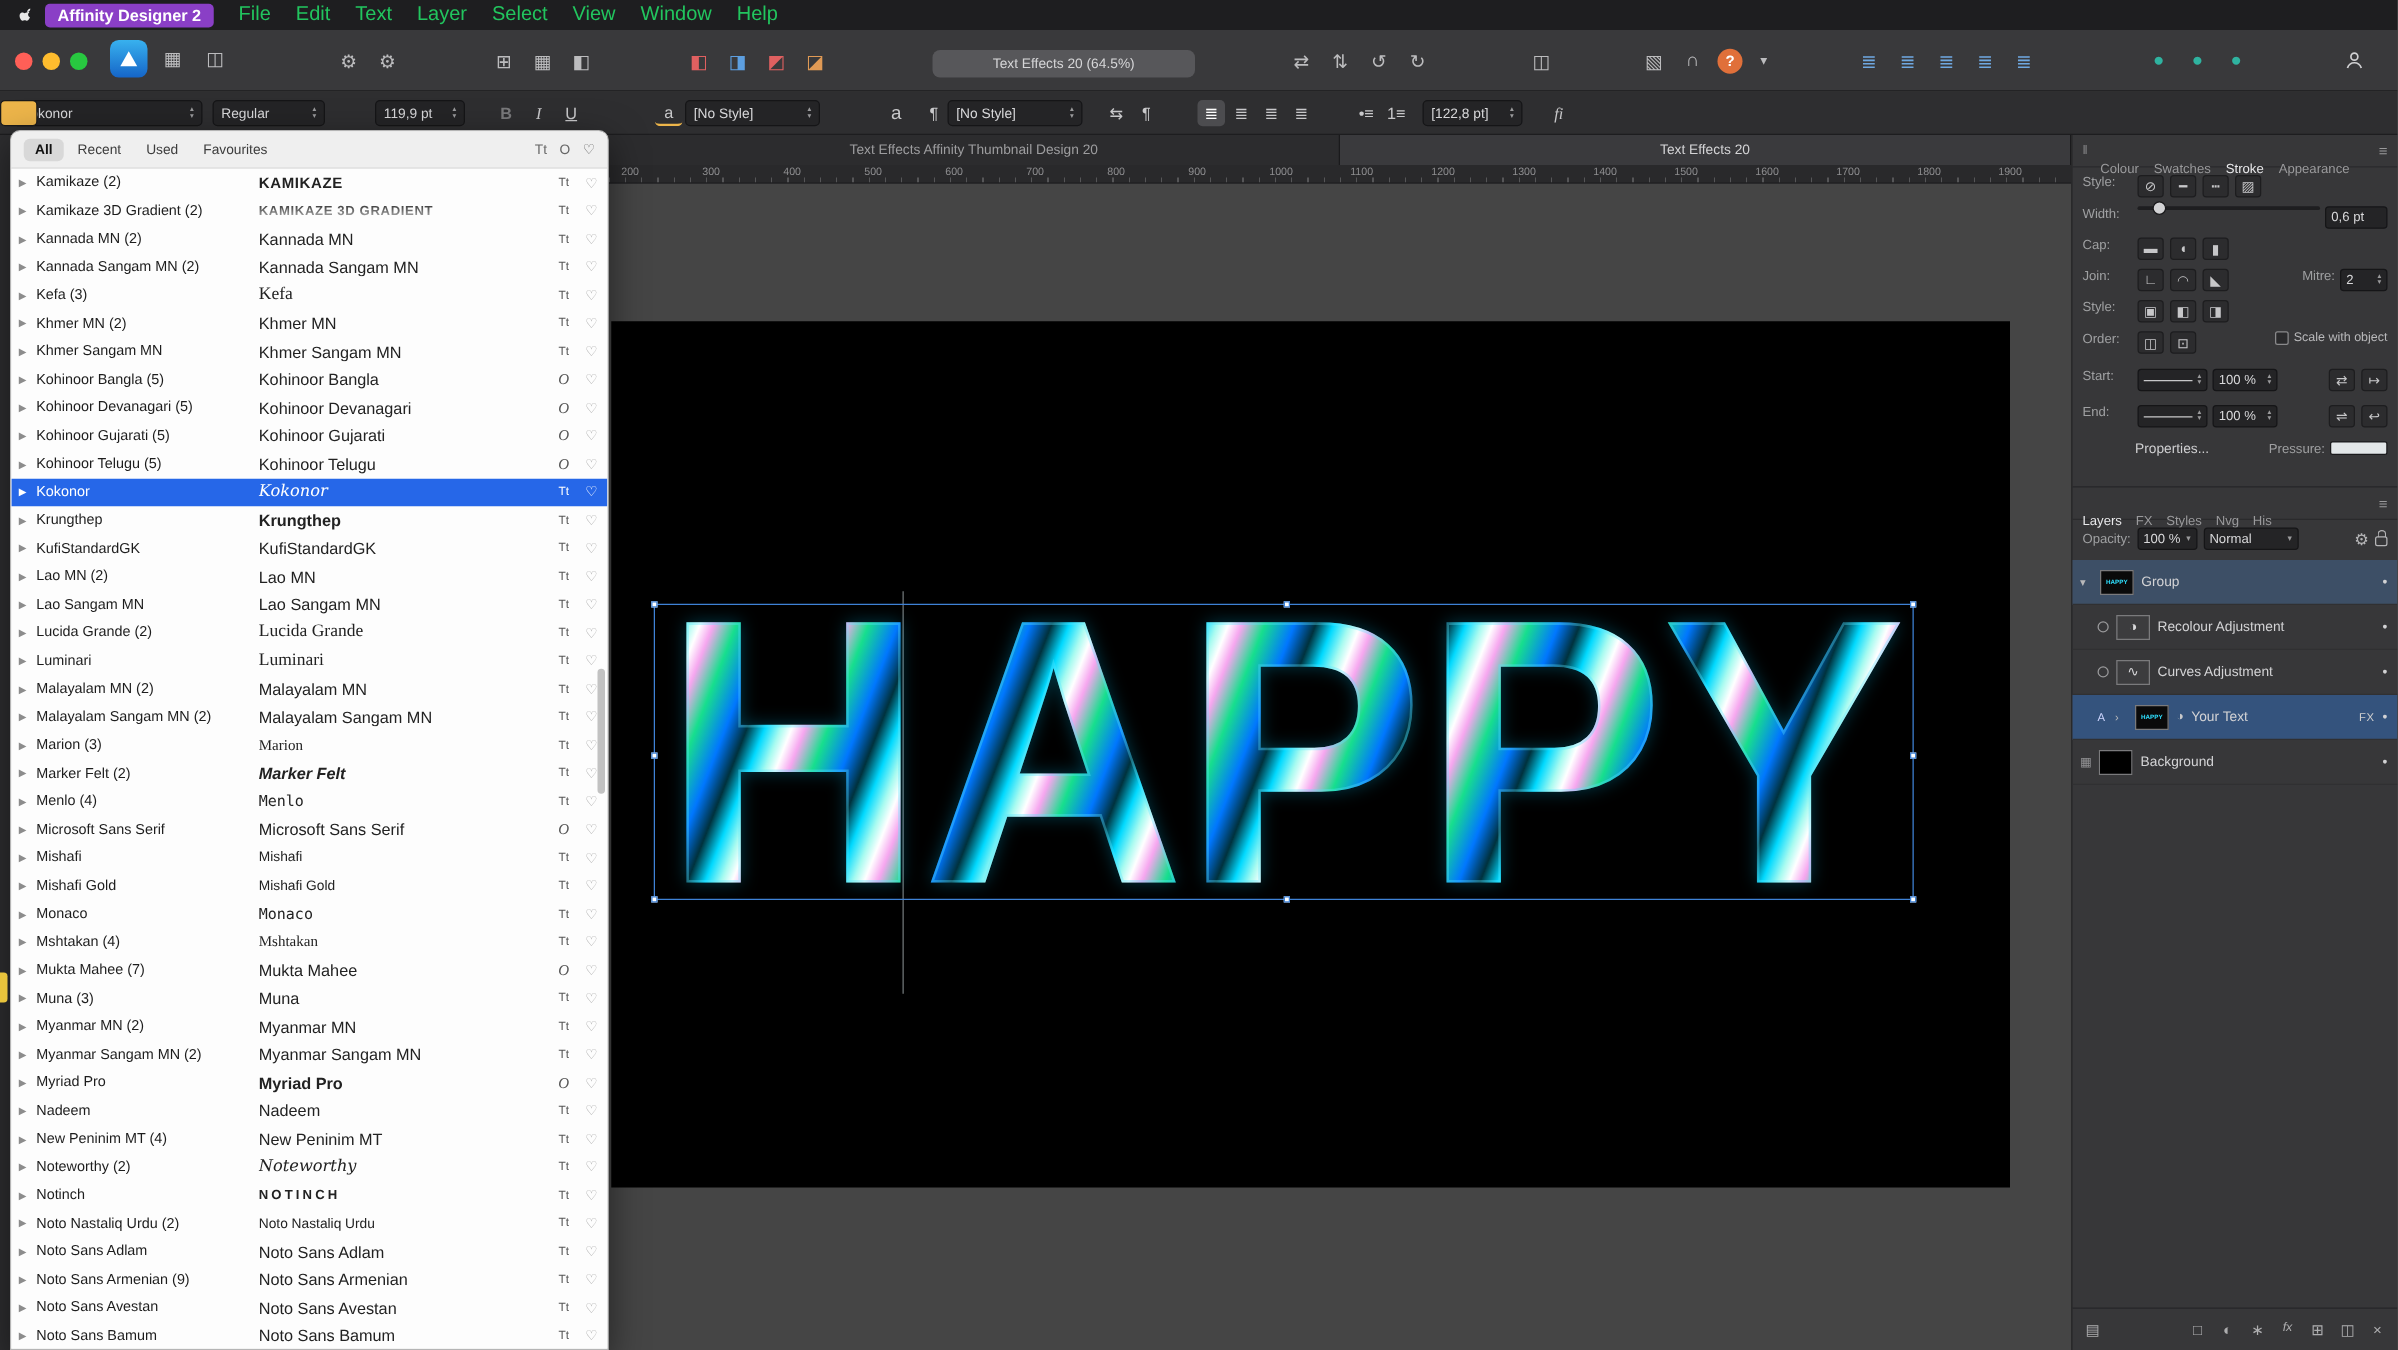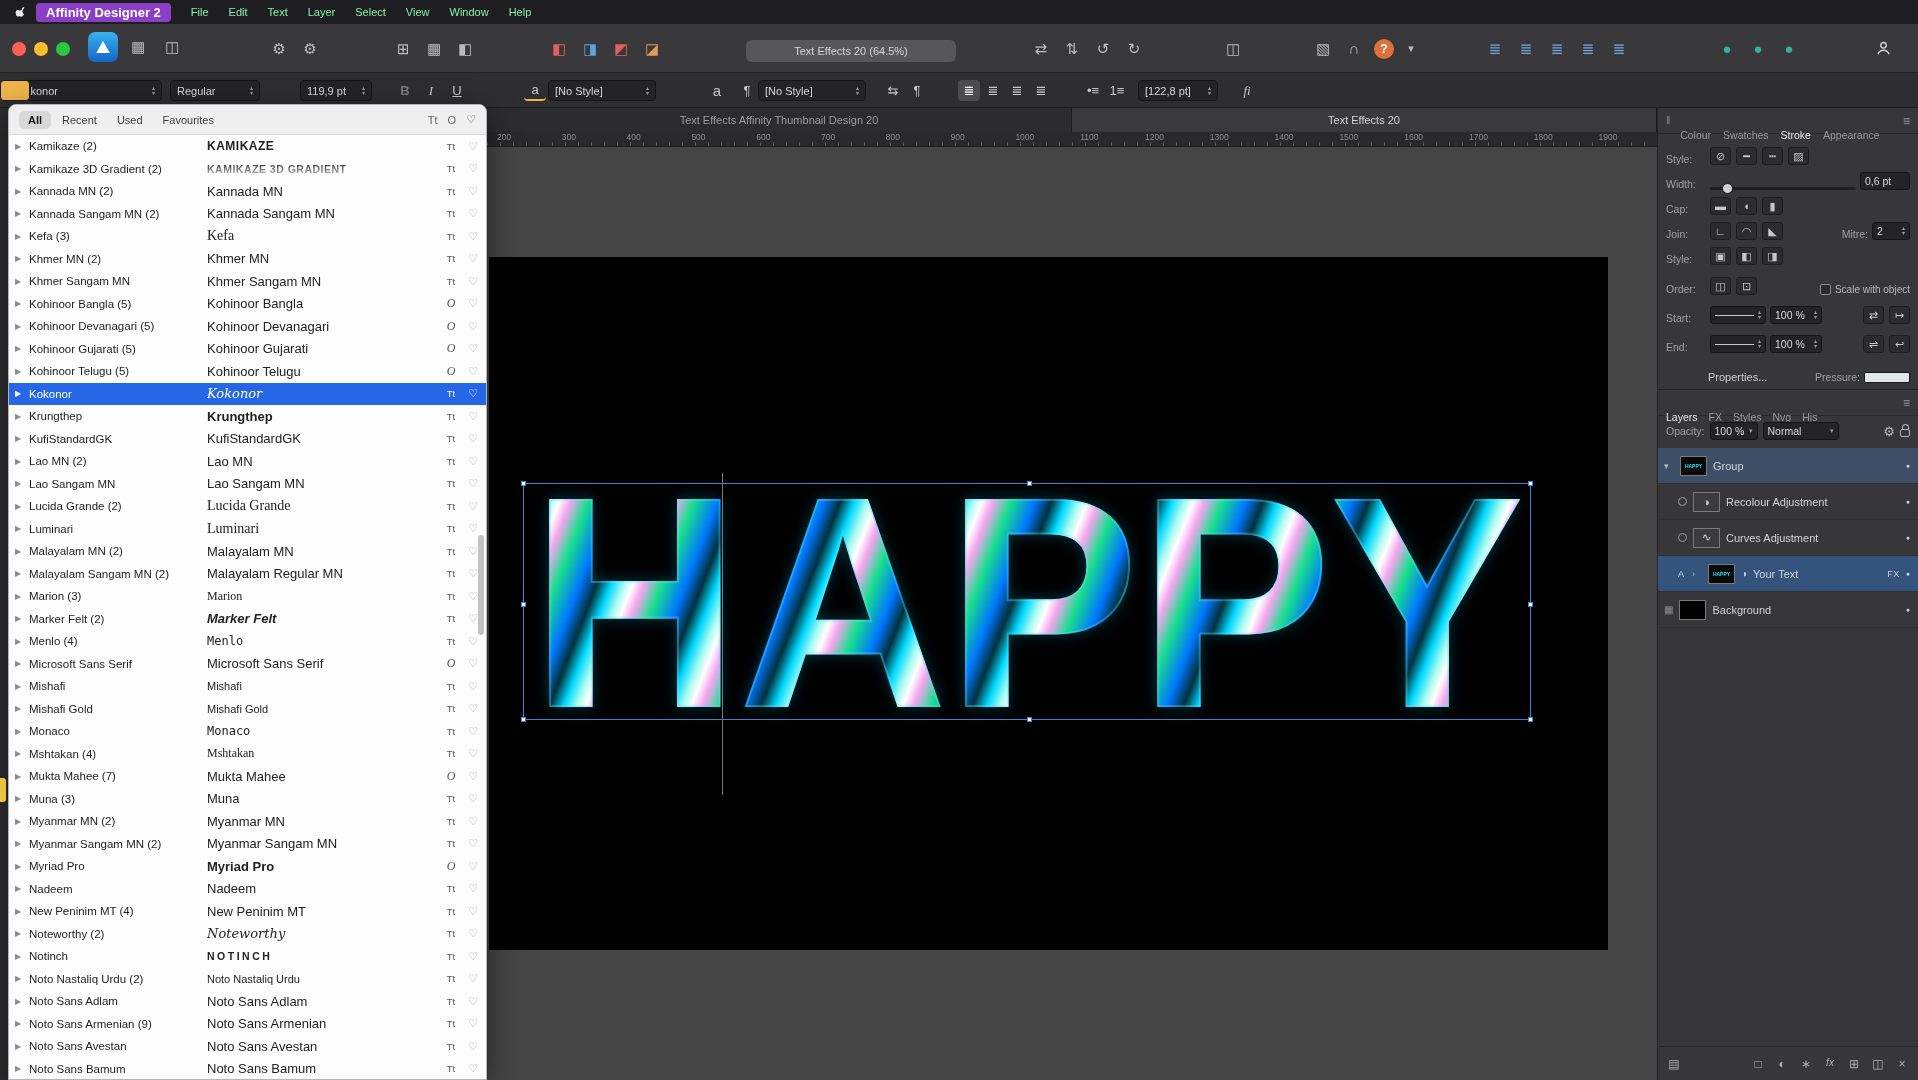--- a/index.html
+++ b/index.html
@@ -3,21 +3,21 @@
 <meta charset="utf-8">
 <style>
   * { margin:0; padding:0; box-sizing:border-box; }
   html,body { width:1918px; height:1080px; overflow:hidden; }
   body { font-family:"Liberation Sans", sans-serif; background:#454545; position:relative; color:#ddd; }
 
   
   #menubar { position:absolute; left:0; top:0; width:1918px; height:24px; background:#1e1e20; display:flex; align-items:center; gap:4px; padding:0 10px; z-index:40;}
   #menubar .apple { width:22px; display:flex; justify-content:center; }
   #menubar .appname { font-weight:bold; font-size:13px; color:#fff; background:#8a3fc6; border-radius:4px; padding:2px 10px; margin-right:6px;}
-  .menu-item { font-size:11px; color:#86efac; padding:2px 10px; border-radius:4px; }
+  .menu-item { font-size:16px; color:#22c55e; padding:2px 10px; border-radius:4px; }
 
   
   #toolbar { position:absolute; left:0; top:24px; width:1918px; height:49px; background:#39393b; border-bottom:1px solid #232325; z-index:30;}
   #toolbar > div { position:absolute; top:11px; height:27px; display:flex; align-items:center; gap:9px; }
   .light { width:14px; height:14px; border-radius:50%; display:inline-block; }
   .ticon { display:inline-flex; align-items:center; justify-content:center; min-width:22px; height:22px; color:#bcbcbe; font-size:15px; border-radius:4px; }
   .ticon.small { font-size:11px; min-width:16px; }
   .persona-designer { width:30px; height:30px; border-radius:7px; background:linear-gradient(180deg,#38b1ee,#1565c8); display:flex; align-items:center; justify-content:center; }
   #doc-title-pill { width:210px; height:22px; background:#57575a; border-radius:6px; display:flex; align-items:center; justify-content:center; font-size:11px; color:#d6d6d8; }
   .ticon.help { background:#e0703a; color:#fff; border-radius:50%; width:20px; height:20px; min-width:20px; font-size:12px; font-weight:bold; }
@@ -83,21 +83,21 @@
     filter:drop-shadow(0 0 7px rgba(0,200,255,.28)); }
   #caret-guide { position:absolute; left:233px; top:216px; width:1px; height:322px; background:#8f9698; opacity:.8; }
 
   
   #right-panel { position:absolute; left:1657px; top:108px; width:261px; height:972px; background:#373739; border-left:1px solid #242426; }
   .rp-tabs { height:26px; display:flex; align-items:center; gap:10px; padding:0 8px; border-bottom:1px solid #2a2a2c; }
   .rp-tabs .tab { font-size:10.5px; color:#9a9a9c;margin-top:29px; }
   .rp-tabs .tab.active { color:#e9e9eb; }
   .rp-tabs .edgeicon { color:#8a8a8c; font-size:10px; }
   .rp-tabs .burger { margin-left:auto; color:#9a9a9c; font-size:12px; }
-  .sp-row { display:flex; align-items:flex-end; gap:4px; padding:0 8px; height:25px; position:relative; }
+  .sp-row { display:flex; align-items:flex-start; gap:4px; padding:0 8px; height:25px; position:relative; }
   .sp-label { width:40px; font-size:10.5px; color:#9fa0a2; flex:none; }
   .sicon { display:inline-flex; align-items:center; justify-content:center; width:21px; height:18px; background:#2c2c2e; border:1px solid #1d1d1f; border-radius:3px; color:#c7c7c9; font-size:11px; }
   .valbox { background:#242426; border:1px solid #151517; border-radius:3px; color:#d8d8da; font-size:10.5px; display:flex; align-items:center; padding:0 4px; height:18px; gap:3px; }
   .slider-track { flex:1; height:3px; background:#1e1e20; border-radius:2px; position:relative; }
   .slider-knob { position:absolute; top:-4px; width:11px; height:11px; border-radius:50%; background:#d2d2d4; border:1px solid #18181a; }
   .checkbox { width:11px; height:11px; border:1px solid #8a8a8c; border-radius:2px; background:#2a2a2c; flex:none; }
   .cklabel { font-size:10px; color:#b9b9bb; }
   .line-dd { width:56px; height:18px; background:#242426; border:1px solid #151517; border-radius:3px; display:flex; align-items:center; padding:0 4px; gap:4px; }
   .line-dd .ln { flex:1; height:1px; background:#c7c7c9; }
   .push { margin-left:auto; }
@@ -683,21 +683,21 @@
       <div class="font-row">
         <span class="tri">▶</span>
         <span class="fname">Malayalam MN (2)</span>
         <span class="fpv pv-normal">Malayalam MN</span>
         <span class="ftype">Tt</span>
         <span class="fheart">♡</span>
       </div>
       <div class="font-row">
         <span class="tri">▶</span>
         <span class="fname">Malayalam Sangam MN (2)</span>
-        <span class="fpv pv-normal">Malayalam Regular MN</span>
+        <span class="fpv pv-normal">Malayalam Sangam MN</span>
         <span class="ftype">Tt</span>
         <span class="fheart">♡</span>
       </div>
       <div class="font-row">
         <span class="tri">▶</span>
         <span class="fname">Marion (3)</span>
         <span class="fpv pv-serif-small">Marion</span>
         <span class="ftype">Tt</span>
         <span class="fheart">♡</span>
       </div>

